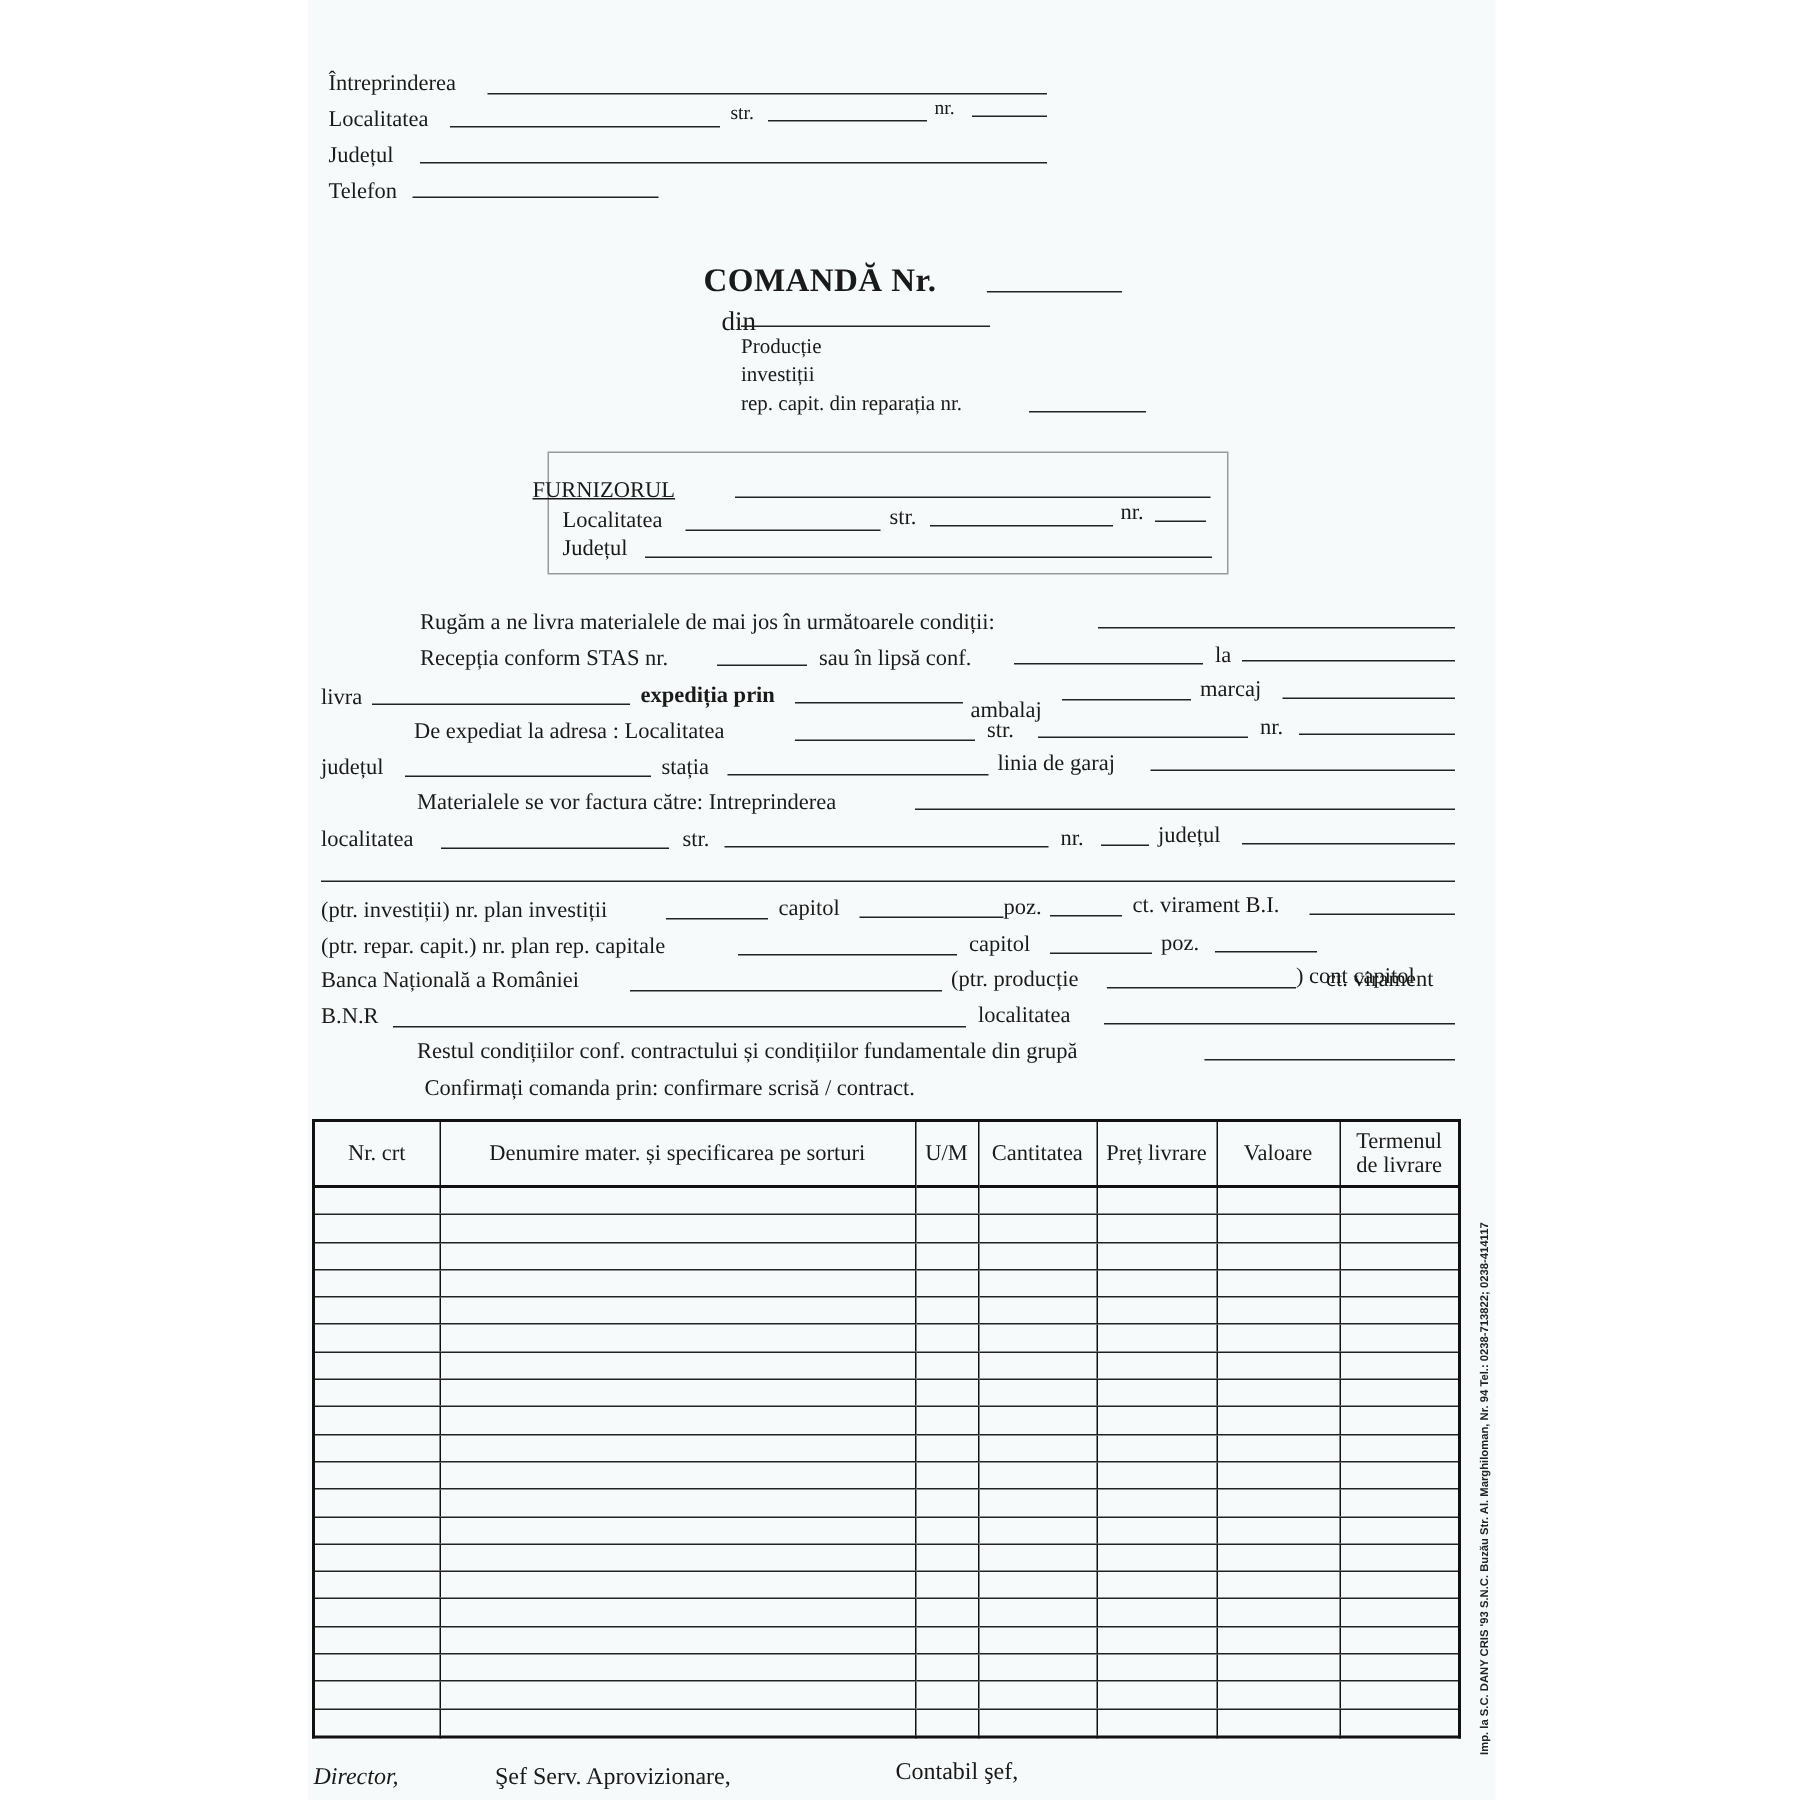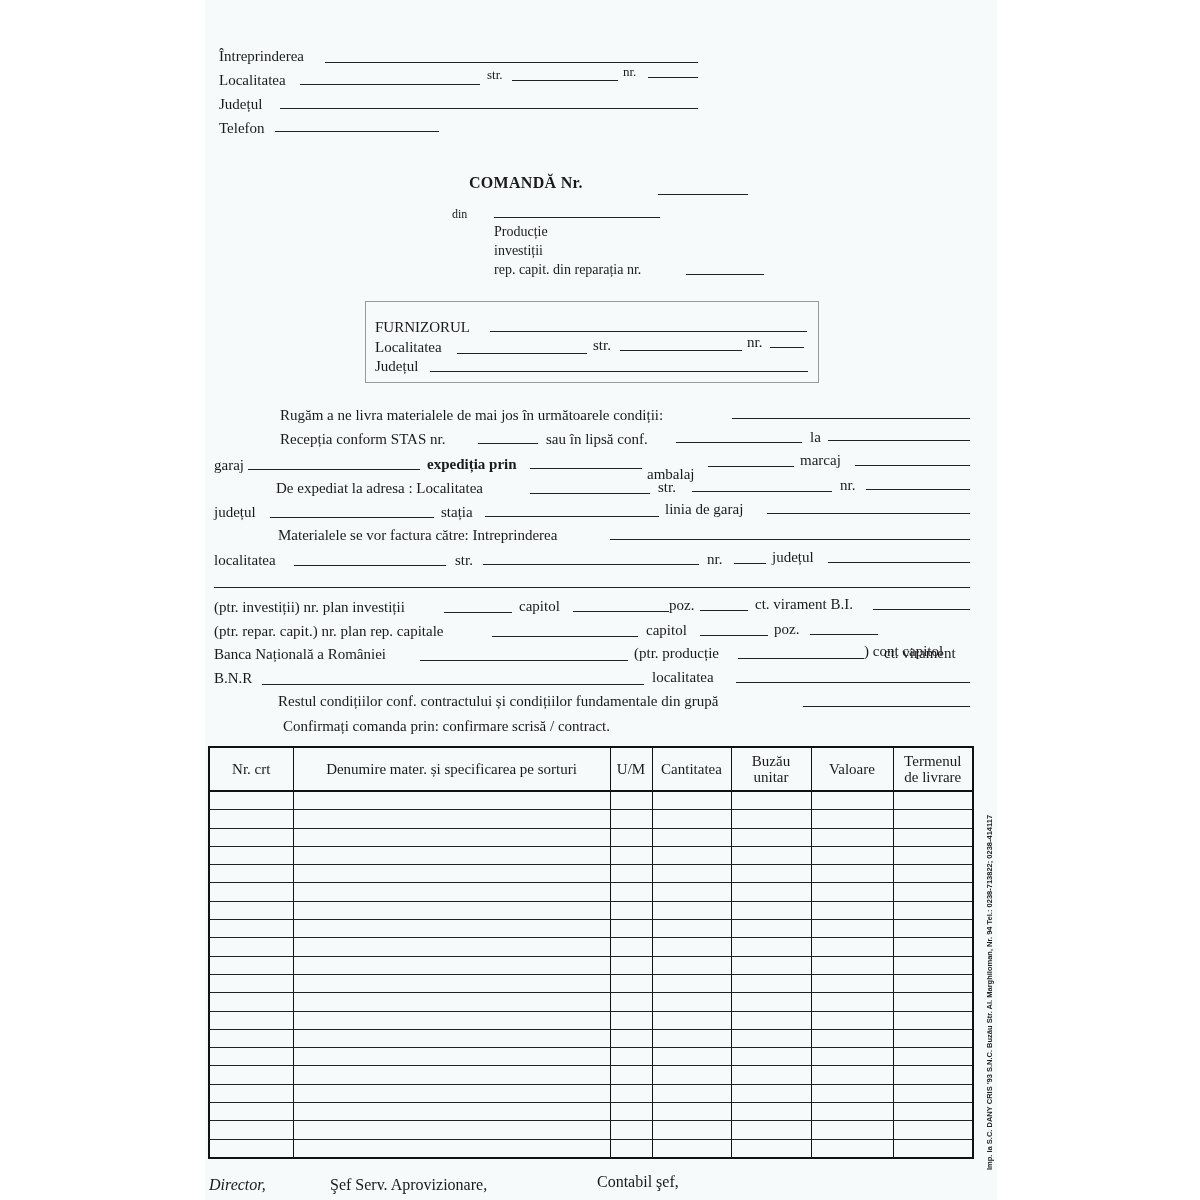--- a/index.html
+++ b/index.html
@@ -9,21 +9,21 @@
     font-family:"Liberation Serif", "DejaVu Serif", serif;
     color:#1a1a1a;
   }
   .paper {
     position:absolute; left:205px; top:0; width:792px; height:1200px;
     background:#f7fafa;
   }
   .abs { position:absolute; white-space:nowrap; }
   .t { font-size:15px; line-height:18px; }
   .field { position:absolute; border-bottom:1.2px solid #222; height:0; }
-  .title { font-size:16px; font-weight:bold; letter-spacing:0.3px; }
+  .title { font-size:22px; font-weight:bold; letter-spacing:0.3px; }
   .box {
     position:absolute; left:365px; top:301px; width:452px; height:80px;
     border:1px solid #9a9a9a;
   }
   table.grid {
     position:absolute; left:208px; top:746px; width:764px;
     border-collapse:collapse; table-layout:fixed;
     border:2px solid #111;
   }
   table.grid th {
@@ -60,50 +60,50 @@
 <div class="field" style="left:648px;top:77px;width:50px;"></div>
 
 <div class="abs t" style="left:219px;top:95px;">Județul</div>
 <div class="field" style="left:280px;top:108px;width:418px;"></div>
 
 <div class="abs t" style="left:219px;top:119px;">Telefon</div>
 <div class="field" style="left:275px;top:131px;width:164px;"></div>
 
 <div class="abs title" style="left:469px;top:174px;">COMANDĂ Nr.</div>
 <div class="field" style="left:658px;top:194px;width:90px;"></div>
-<div class="abs t" style="left:452px;top:205px;font-size:12px;">din</div>
+<div class="abs t" style="left:481px;top:205px;font-size:18px;">din</div>
 <div class="field" style="left:494px;top:217px;width:166px;"></div>
 <div class="abs t" style="left:494px;top:223px;font-size:14px;">Producție</div>
 <div class="abs t" style="left:494px;top:242px;font-size:14px;">investiții</div>
 <div class="abs t" style="left:494px;top:261px;font-size:14px;">rep. capit. din reparația nr.</div>
 <div class="field" style="left:686px;top:274px;width:78px;"></div>
 
 <div class="box"></div>
-<div class="abs t" style="left:375px;top:318px;">FURNIZORUL</div>
+<div class="abs t" style="left:355px;top:318px;text-decoration:underline;">FURNIZORUL</div>
 <div class="field" style="left:490px;top:331px;width:317px;"></div>
 <div class="abs t" style="left:375px;top:338px;">Localitatea</div>
 <div class="field" style="left:457px;top:353px;width:130px;"></div>
 <div class="abs t" style="left:593px;top:336px;">str.</div>
 <div class="field" style="left:620px;top:350px;width:122px;"></div>
 <div class="abs t" style="left:747px;top:333px;">nr.</div>
 <div class="field" style="left:770px;top:347px;width:34px;"></div>
 <div class="abs t" style="left:375px;top:357px;">Județul</div>
 <div class="field" style="left:430px;top:371px;width:378px;"></div>
 
 <div class="abs t" style="left:280px;top:406px;">Rugăm a ne livra materialele de mai jos în următoarele condiții:</div>
 <div class="field" style="left:732px;top:418px;width:238px;"></div>
 
 <div class="abs t" style="left:280px;top:430px;">Recepția conform STAS nr.</div>
 <div class="field" style="left:478px;top:443px;width:60px;"></div>
 <div class="abs t" style="left:546px;top:430px;">sau în lipsă conf.</div>
 <div class="field" style="left:676px;top:442px;width:126px;"></div>
 <div class="abs t" style="left:810px;top:428px;">la</div>
 <div class="field" style="left:828px;top:440px;width:142px;"></div>
 
-<div class="abs t" style="left:214px;top:456px;">garaj</div>
+<div class="abs t" style="left:214px;top:456px;">livra</div>
 <div class="field" style="left:248px;top:469px;width:172px;"></div>
 <div class="abs t" style="left:427px;top:455px;font-weight:bold;">expediția prin</div>
 <div class="field" style="left:530px;top:468px;width:112px;"></div>
 <div class="abs t" style="left:647px;top:465px;">ambalaj</div>
 <div class="field" style="left:708px;top:466px;width:86px;"></div>
 <div class="abs t" style="left:800px;top:451px;">marcaj</div>
 <div class="field" style="left:855px;top:465px;width:115px;"></div>
 
 <div class="abs t" style="left:276px;top:479px;">De expediat la adresa : Localitatea</div>
 <div class="field" style="left:530px;top:493px;width:120px;"></div>
@@ -175,21 +175,21 @@
       <col style="width: 80px;">
       <col style="width: 82px;">
       <col style="width: 80px;">
     </colgroup>
   <thead>
       <tr id="thead-row">
         <th>Nr. crt</th>
         <th>Denumire mater. și specificarea pe sorturi</th>
         <th>U/M</th>
         <th>Cantitatea</th>
-        <th>Buzău unitar</th>
+        <th>Preț livrare</th>
         <th>Valoare</th>
         <th>Termenul de livrare</th>
       </tr>
     </thead>
   <tbody id="tbody">
       <tr>
         <td></td>
         <td></td>
         <td></td>
         <td></td>

